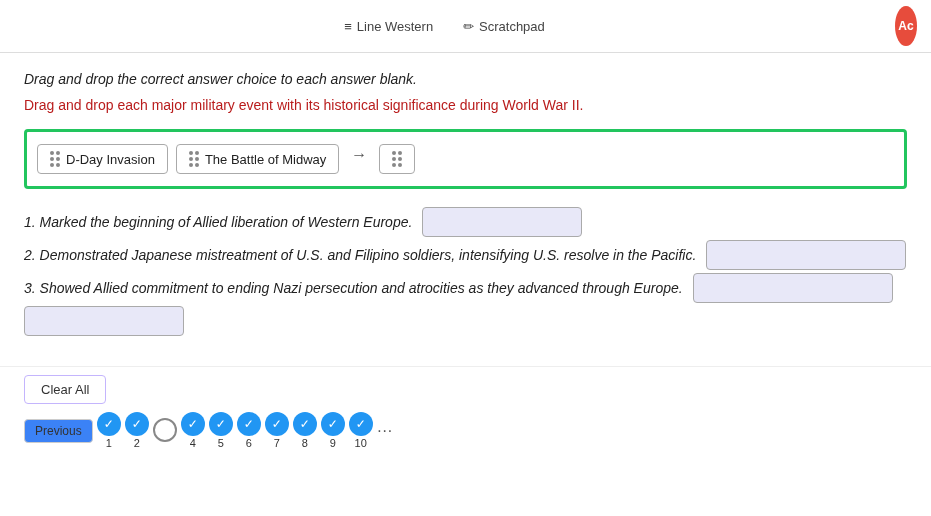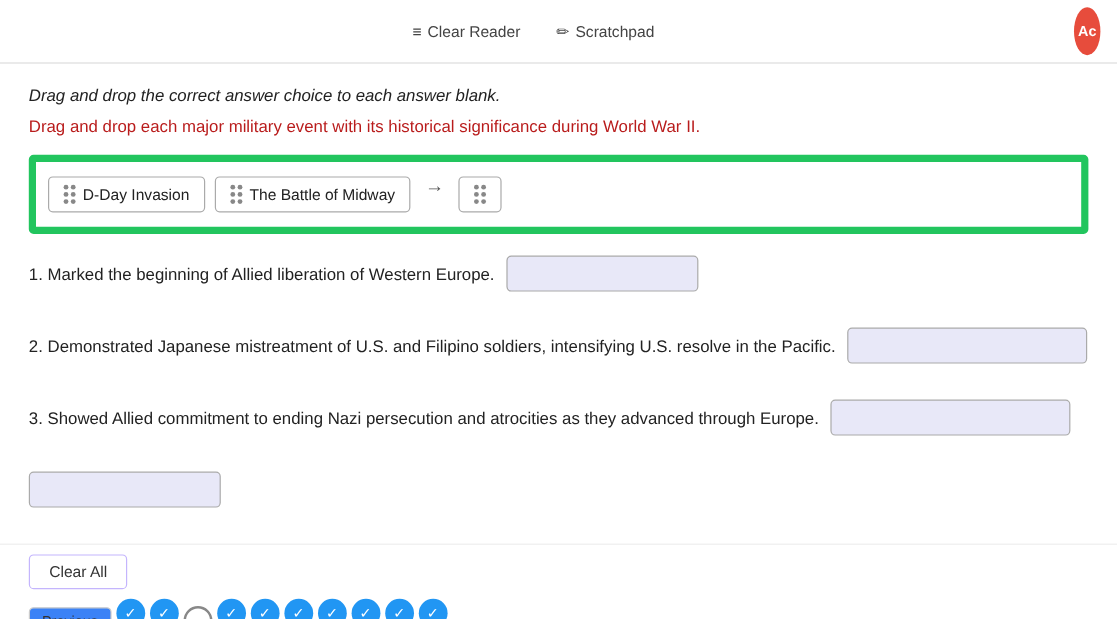--- a/index.html
+++ b/index.html
@@ -63,21 +63,21 @@
       color: #222;
     }
 
     .instruction-bold {
       font-size: 14px;
       margin-bottom: 16px;
       color: #b91c1c;
     }
 
     .drag-area {
-      border: 6px solid #22c55e;
+      border: 3px solid #22c55e;
       border-radius: 4px;
       padding: 12px 10px;
       display: flex;
       gap: 8px;
       flex-wrap: wrap;
       margin-bottom: 18px;
       background: #fff;
       min-height: 54px;
     }
 
@@ -110,22 +110,23 @@
 
     .arrow-right {
       font-size: 16px;
       color: #555;
       margin: 0 4px;
     }
 
     .qa-list {
       display: flex;
       flex-direction: column;
-      gap: 30px;
+      gap: 3px;
       margin-bottom: 20px;
+      font-style: italic;
     }
 
     .qa-item {
       display: flex;
       align-items: center;
       gap: 10px;
       font-size: 14px;
       color: #222;
     }
 
@@ -214,21 +215,21 @@
       color: #555;
     }
   </style>
 </head>
 <body>
 
 <div class="top-bar">
   <div class="top-bar-tabs">
     <div class="top-tab">
       <span>≡</span>
-      <span>Clear Reader</span>
+      <span>Line Western</span>
     </div>
     <div class="top-tab">
       <span>✏</span>
       <span>Scratchpad</span>
     </div>
   </div>
   <div class="acc-btn">
     <span>Ac</span>
   </div>
 </div>

